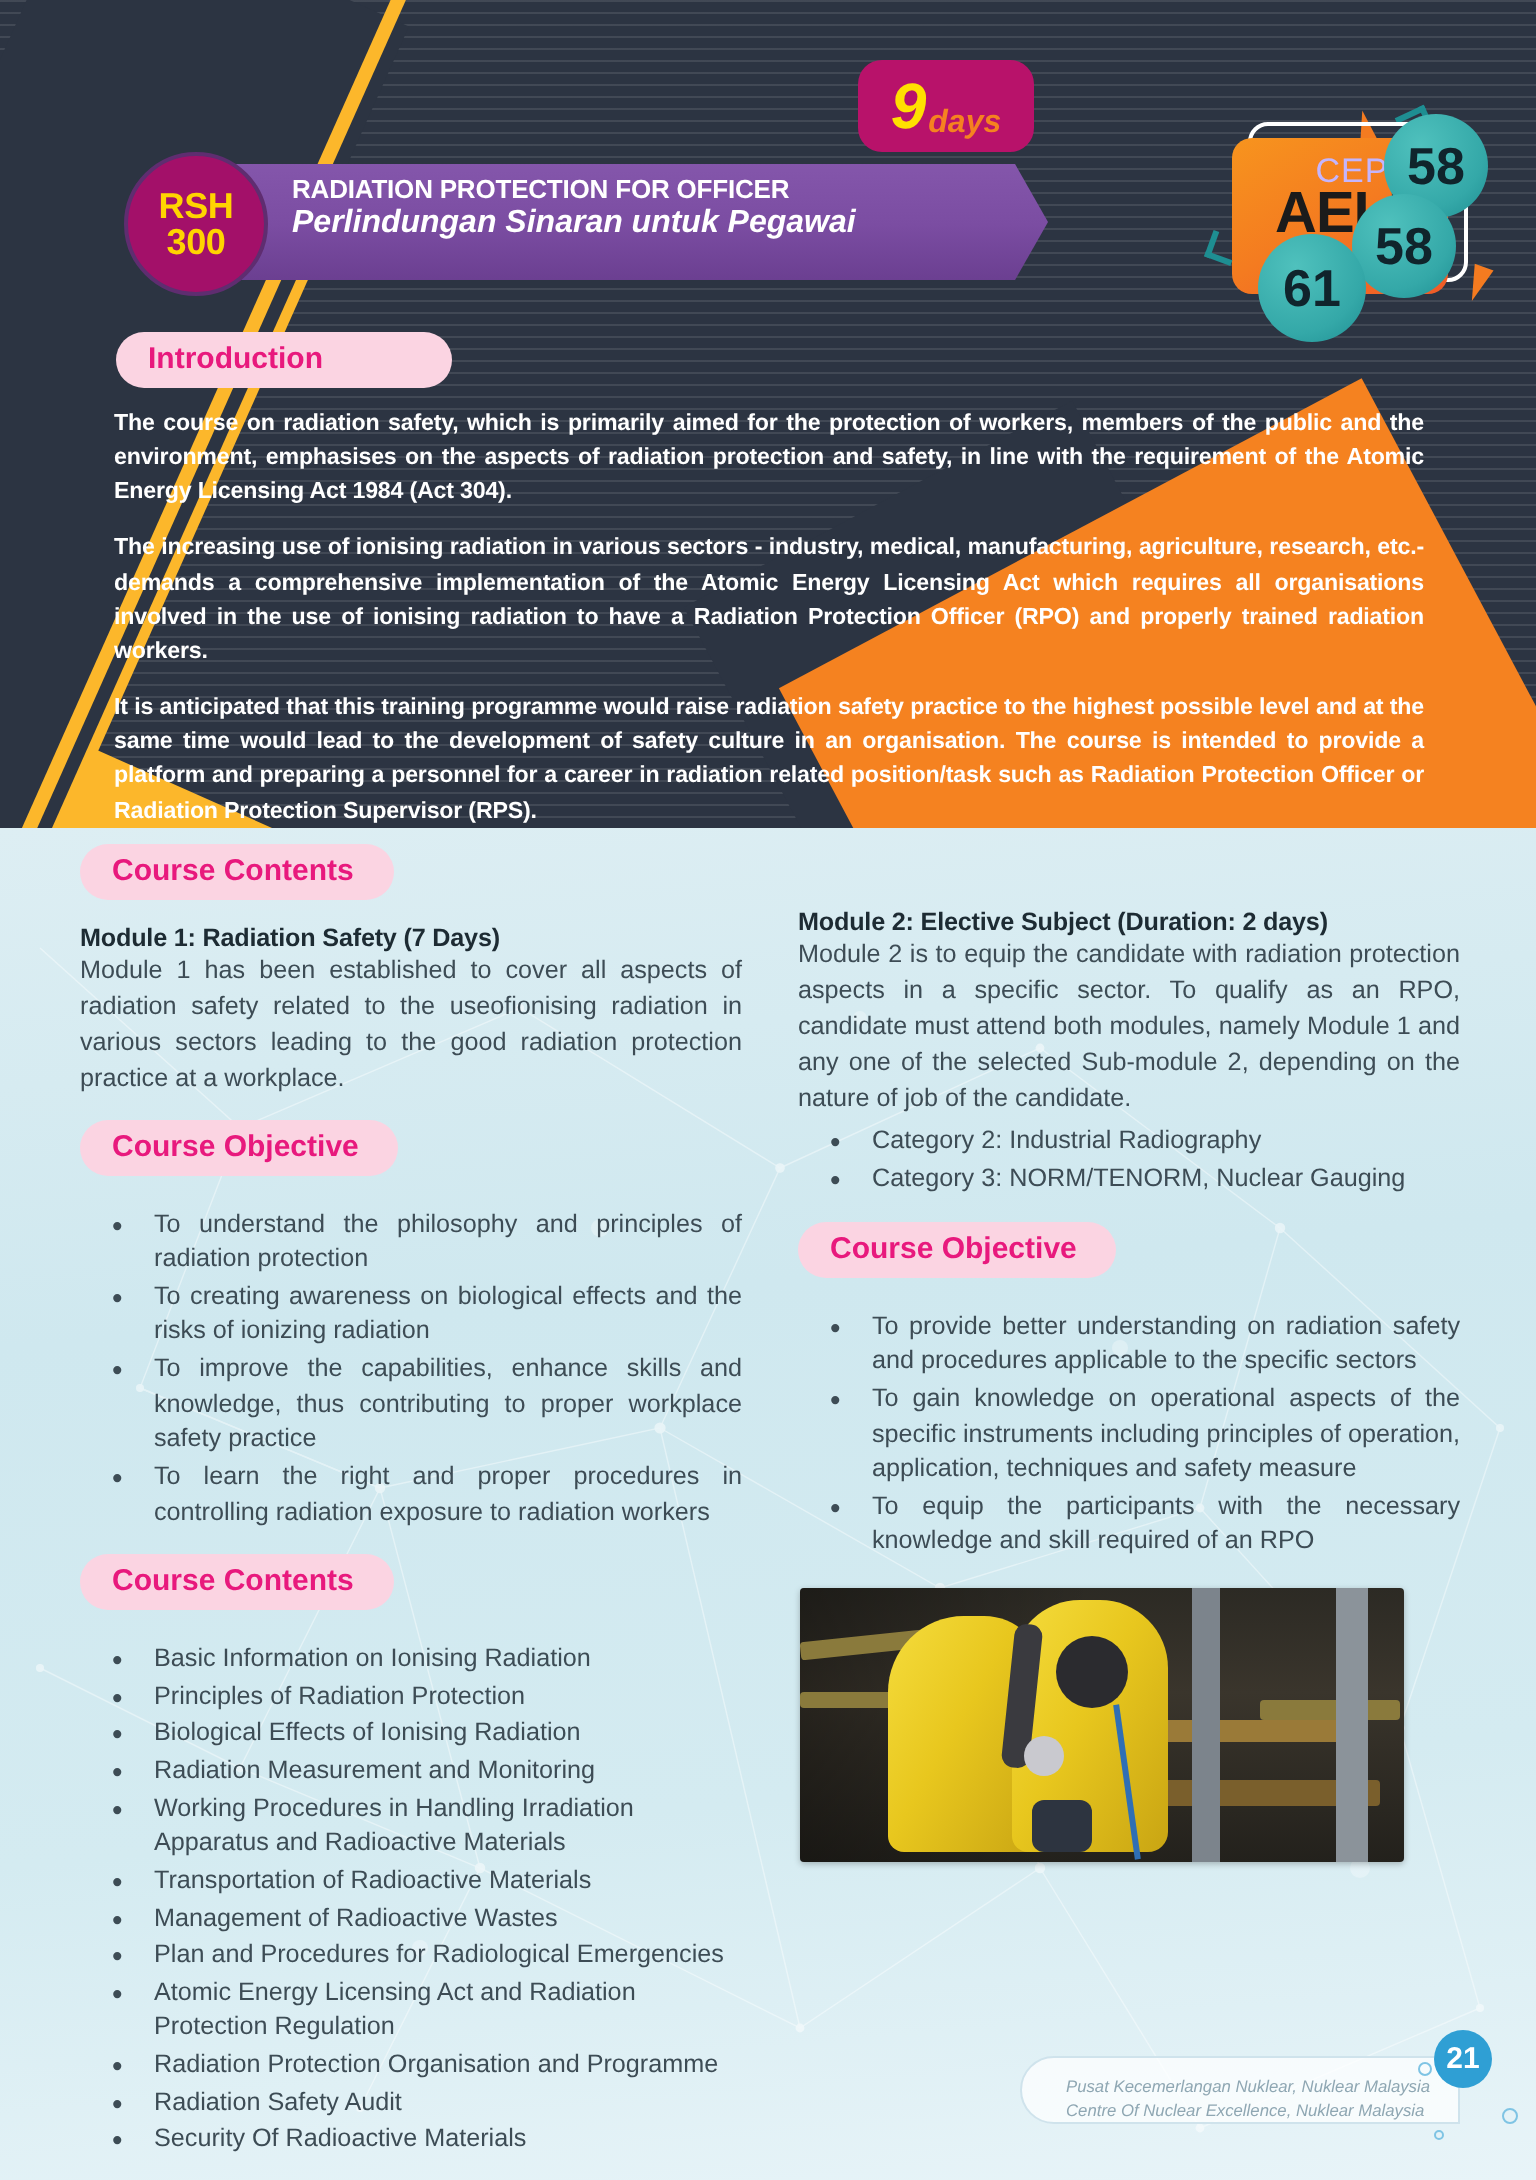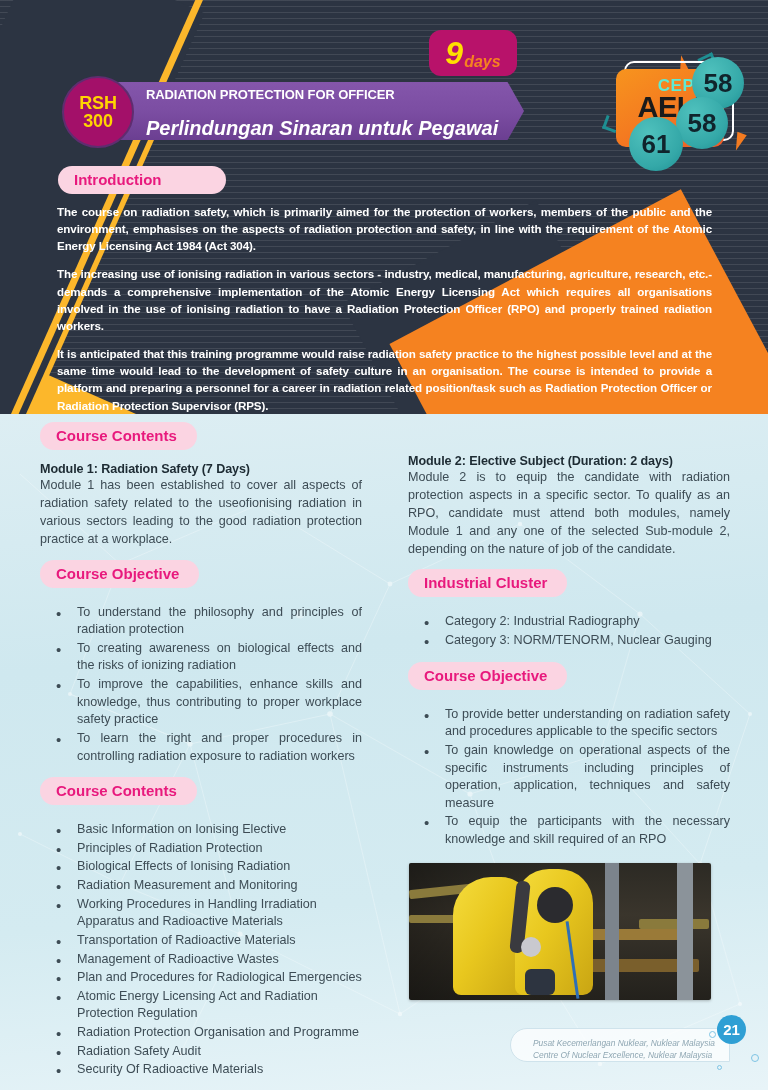--- a/index.html
+++ b/index.html
@@ -132,24 +132,24 @@
   }
   .title-en {
     color: #ffffff;
     font-size: 13px;
     font-weight: bold;
     letter-spacing: -0.1px;
     white-space: nowrap;
   }
   .title-ms {
     color: #ffffff;
-    font-size: 20px;
+    font-size: 16px;
     font-style: italic;
     font-weight: bold;
-    margin-top: 15px;
+    margin-top: 1px;
     white-space: nowrap;
   }
 
   
   .days-badge {
     position: absolute;
     left: 429px; top: 30px;
     width: 88px; height: 46px;
     border-radius: 12px;
     background: #b8126a;
@@ -183,21 +183,21 @@
     background: linear-gradient(150deg, #f7941e 0%, #f47b20 50%, #ef5a28 100%);
     border-radius: 10px;
   }
   .cep-outline {
     position: absolute; left: 24px; top: 6px;
     width: 110px; height: 80px;
     border: 2.5px solid #ffffff;
     border-radius: 10px;
   }
   .cep-txt { position: absolute; left: 26px; top: 22px; width: 100px; text-align: center; z-index: 3; }
-  .cep-txt .cep { color: #5eead4; font-size: 17px; font-weight: bold; letter-spacing: 0.5px; line-height: 1; }
+  .cep-txt .cep { color: #c4b5fd; font-size: 17px; font-weight: normal; letter-spacing: 0.5px; line-height: 1; }
   .cep-txt .aelb { color: #1b1b1b; font-size: 29px; font-weight: bold; letter-spacing: -0.5px; line-height: 0.95; }
   .bubble {
     position: absolute;
     border-radius: 50%;
     background: radial-gradient(circle at 35% 30%, #4fc1bd 0%, #34a8a8 65%, #1e8e92 100%);
     display: flex; align-items: center; justify-content: center;
     color: #10242c; font-weight: bold;
   }
   .bubble.b1 { left: 92px; top: 2px;  width: 52px; height: 52px; font-size: 26px; z-index: 4; }
   .bubble.b2 { left: 76px; top: 42px; width: 52px; height: 52px; font-size: 26px; z-index: 4; }
@@ -254,21 +254,21 @@
     background: linear-gradient(175deg, #ddeef3 0%, #cfe8ef 35%, #d4ebf1 70%, #e8f4f8 100%);
     overflow: hidden;
   }
   .net-svg { position: absolute; inset: 0; width: 100%; height: 100%; opacity: 0.55; }
 
   .columns {
     position: absolute;
     top: 4px; left: 0;
     width: 768px;
     display: flex;
-    gap: 40px;
+    gap: 22px;
     padding: 0 36px;
     z-index: 3;
   }
   .col { width: 344px; }
 
   .sec-pill { margin: 11px 0 12px 4px; }
   .sec-pill.tight { margin-top: 4px; }
 
   .mod-title {
     color: #1d2b33;
@@ -481,41 +481,40 @@
         <ul class="bullets justify">
           <li>To understand the philosophy and principles of radiation protection</li>
           <li>To creating awareness on biological effects and the risks of ionizing radiation</li>
           <li>To improve the capabilities, enhance skills and knowledge, thus contributing to proper workplace safety practice</li>
           <li>To learn the right and proper procedures in controlling radiation exposure to radiation workers</li>
         </ul>
 
         <div class="pill sec-pill">Course Contents</div>
 
         <ul class="bullets">
-          <li>Basic Information on Ionising Elective</li>
+          <li>Basic Information on Ionising Radiation</li>
           <li>Principles of Radiation Protection</li>
           <li>Biological Effects of Ionising Radiation</li>
           <li>Radiation Measurement and Monitoring</li>
           <li>Working Procedures in Handling Irradiation Apparatus and Radioactive Materials</li>
           <li>Transportation of Radioactive Materials</li>
           <li>Management of Radioactive Wastes</li>
           <li>Plan and Procedures for Radiological Emergencies</li>
           <li>Atomic Energy Licensing Act and Radiation Protection Regulation</li>
           <li>Radiation Protection Organisation and Programme</li>
           <li>Radiation Safety Audit</li>
           <li>Security Of Radioactive Materials</li>
         </ul>
       </div>
 
       <div class="col">
 
         <div class="mod-title" style="margin-top:36px">Module 2: Elective Subject (Duration: 2 days)</div>
         <div class="mod-text">Module 2 is to equip the candidate with radiation protection aspects in a specific sector. To qualify as an RPO, candidate must attend both modules, namely Module 1 and any one of the selected Sub-module 2, depending on the nature of job of the candidate.</div>
 
-        <div class="pill sec-pill">Industrial Cluster</div>
 
         <ul class="bullets">
           <li>Category 2: Industrial Radiography</li>
           <li>Category 3: NORM/TENORM, Nuclear Gauging</li>
         </ul>
 
         <div class="pill sec-pill">Course Objective</div>
 
         <ul class="bullets justify">
           <li>To provide better understanding on radiation safety and procedures applicable to the specific sectors</li>

